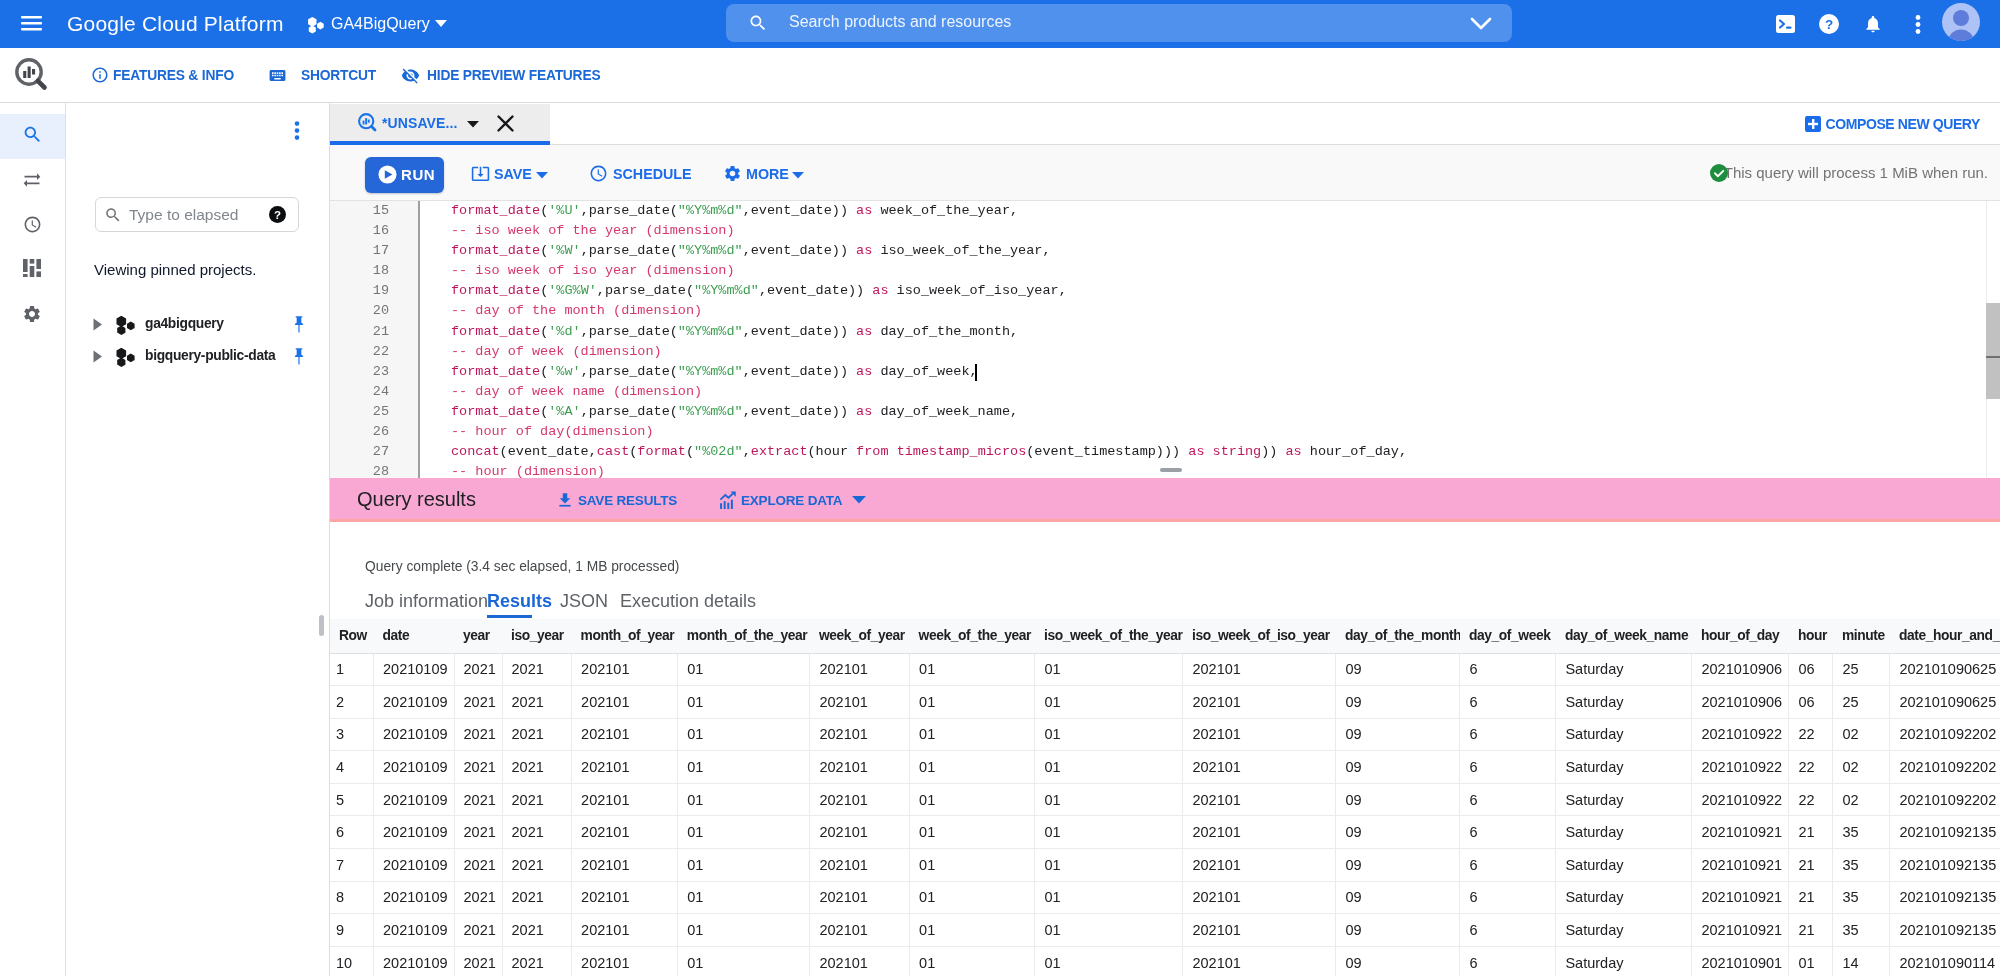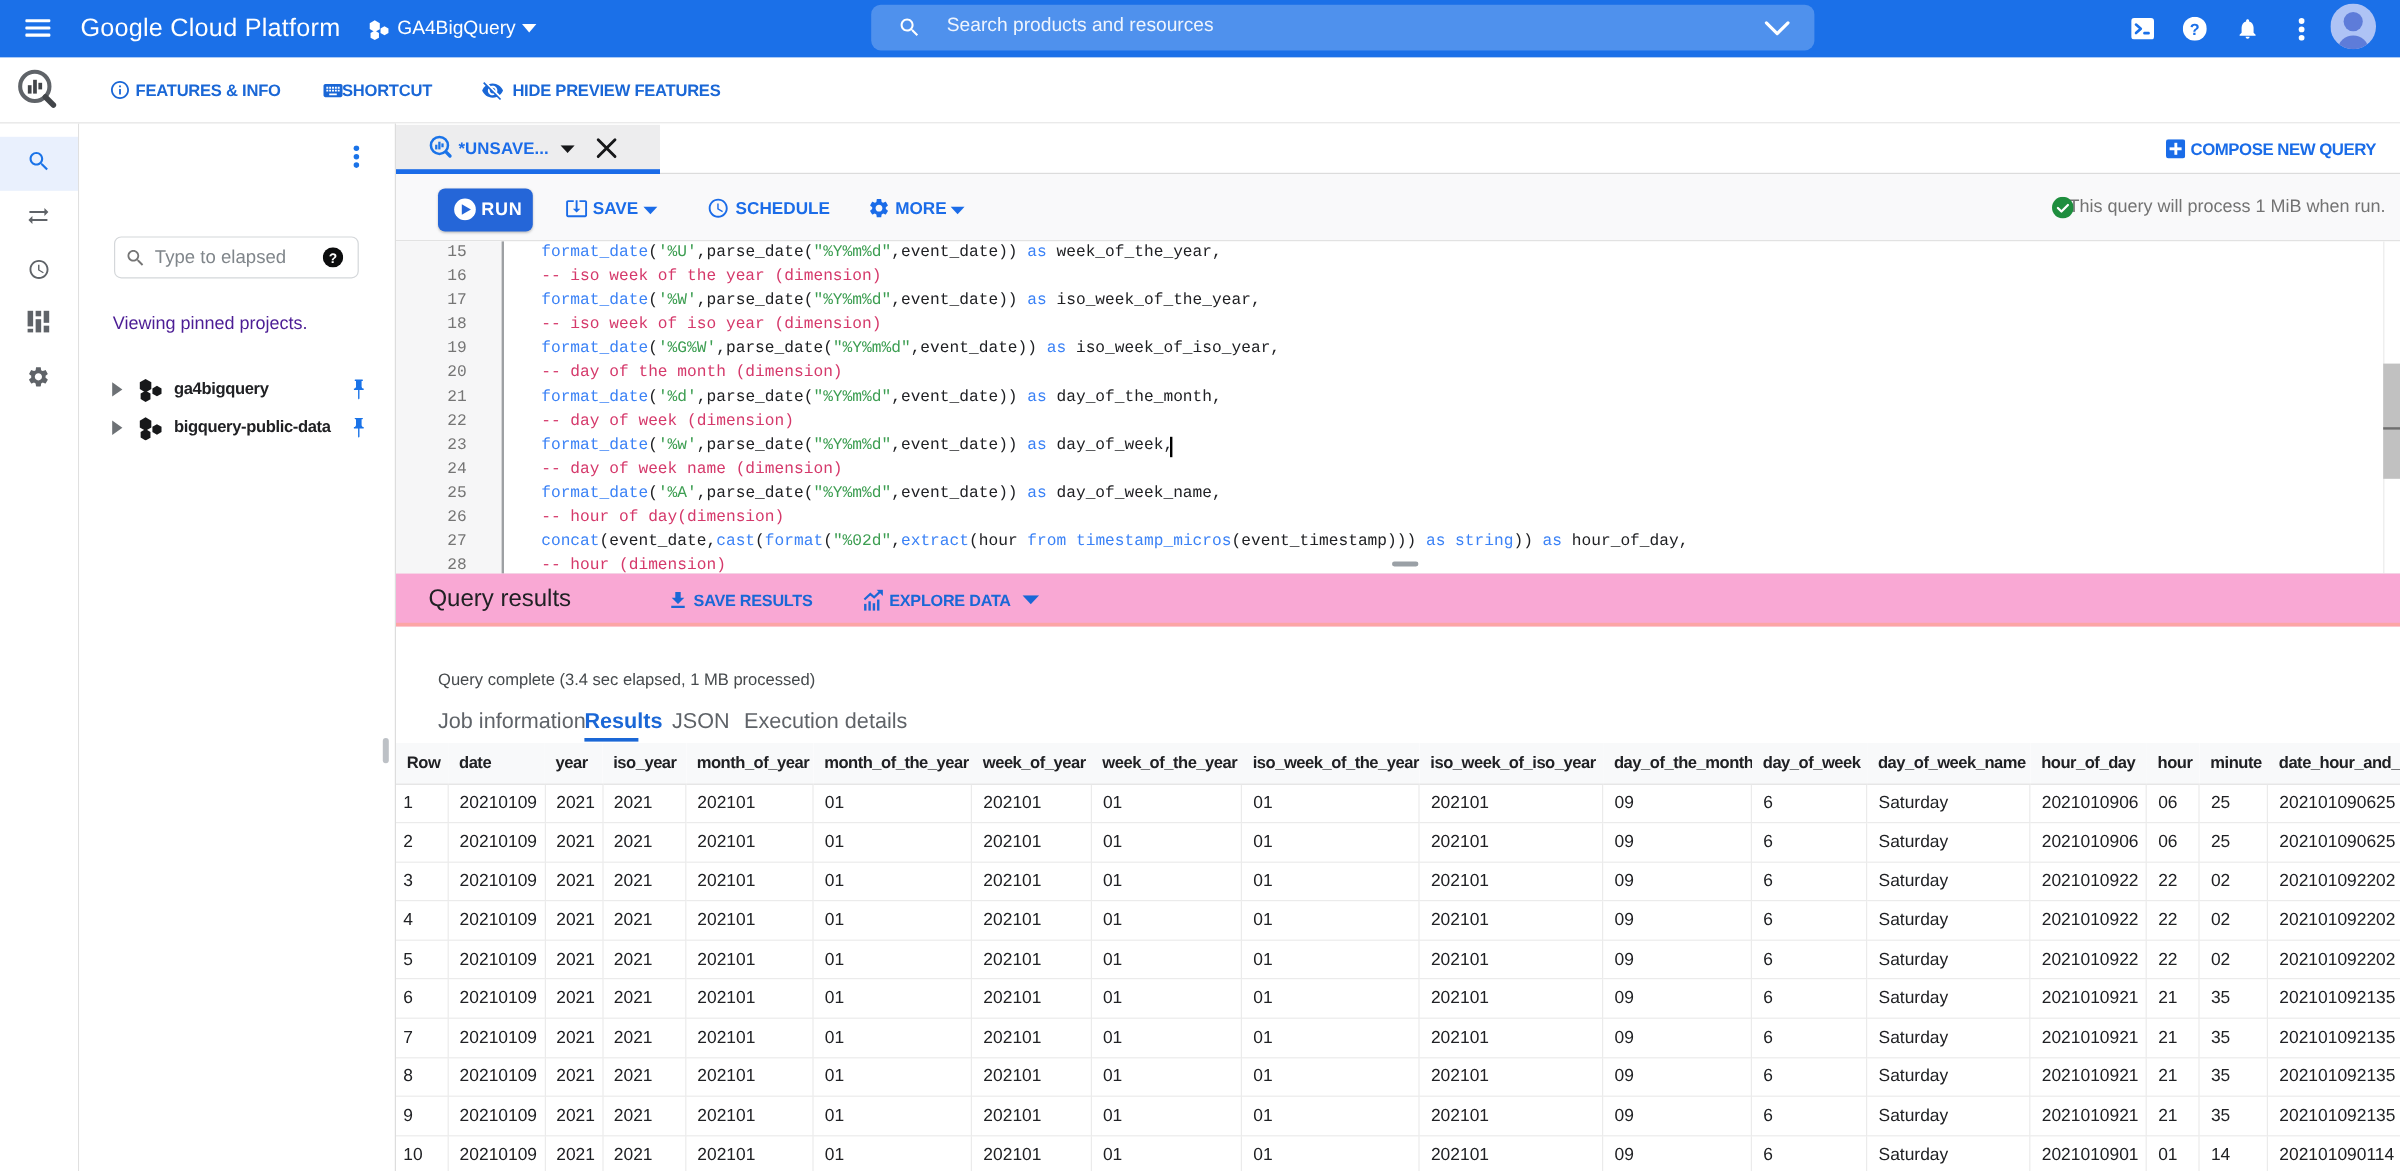--- a/index.html
+++ b/index.html
@@ -23,21 +23,21 @@
   border-right:1px solid #e0e0e0; }
 #rail-active { position:absolute; left:0; top:11px; width:65px; height:45px; background:#e9f0fd; }
 
 #explorer { position:absolute; left:66px; top:103px; width:264px; height:873px; background:#fff;
   border-right:1px solid #ddd; }
 #exp-head { position:absolute; left:0; top:0; width:263px; height:54px; border-bottom:1px solid #e4e4e4; }
 #exp-title { position:absolute; left:29px; top:14px; font-size:22px; color:#2f3337; }
 #exp-search { position:absolute; left:29px; top:94px; width:204px; height:35px;
   border:1px solid #d4d7da; border-radius:6px; }
 #exp-search .ph { position:absolute; left:33px; top:8px; font-size:15.5px; color:#80868b; }
-#exp-viewing { position:absolute; left:28px; top:158px; font-size:15px; color:#4c1d95; }
+#exp-viewing { position:absolute; left:28px; top:158px; font-size:15px; color:#0f172a; }
 .treelabel { font-size:13.8px; font-weight:bold; letter-spacing:-0.3px; color:#202124; }
 
 #main { position:absolute; left:330px; top:103px; width:1670px; height:873px; background:#fff; }
 #tabrow { position:absolute; left:0; top:0; width:1670px; height:42px; background:#fff;
   border-bottom:1px solid #dcdcdc; }
 #tab1 { position:absolute; left:0; top:1px; width:220px; height:38px; background:#ededee; }
 #tab1-underline { position:absolute; left:0; top:38px; width:220px; height:4px; background:#1b6ce8; }
 #tab1-label { position:absolute; left:52px; top:11px; font-size:14px; font-weight:bold; color:#1b6ce8; letter-spacing:0.1px; }
 #compose { position:absolute; right:20px; top:11px; height:20px; display:flex; align-items:center;
   color:#1a6ce8; font-size:14px; font-weight:bold; letter-spacing:-0.4px; }
@@ -50,21 +50,21 @@
 #process-msg { position:absolute; right:12px; top:9px; height:36px; display:flex; align-items:center;
   color:#737373; font-size:15px; }
 
 #editor { position:absolute; left:0; top:97px; width:1670px; height:279px; background:#fff;
   border-top:1px solid #e2e2e2; border-bottom:1px solid #dcdcdc; overflow:hidden;
   font-family:"Liberation Mono", monospace; font-size:13.5px; line-height:20.1px; }
 #gutter-bg { position:absolute; left:0; top:0; width:88px; height:278px; background:#f6f6f7; }
 #gutter { position:absolute; left:0; top:0; width:59px; height:278px; text-align:right; color:#757575; white-space:pre; }
 #gutter-border { position:absolute; left:87.5px; top:0; width:2px; height:278px; background:#9da0a3; }
 #code { position:absolute; left:121px; top:0; width:1549px; white-space:pre; color:#202124; }
-#code .k { color:#3b82f6; }
+#code .k { color:#be185d; }
 #code .s { color:#3d9e52; }
 #code .c { color:#d5396b; }
 #cursor { position:absolute; left:645px; top:163px; width:1.5px; height:17px; background:#000; }
 #ed-scroll { position:absolute; right:0; top:0; width:14px; height:278px; border-left:1px solid #ececec; }
 #ed-thumb { position:absolute; right:0; top:102px; width:14px; height:96px; background:#c1c1c1; }
 #ed-thumbline { position:absolute; right:0; top:155px; width:14px; height:2px; background:#6f6f6f; }
 #drag-handle { position:absolute; left:830px; top:267px; width:22px; height:4px; border-radius:2px; background:#9aa0a6; }
 
 #qr-head { position:absolute; left:0; top:375px; width:1670px; height:44px; background:#f9a8d4;
   border-bottom:3px solid #fca5a5; }
@@ -147,21 +147,21 @@
   <rect x="19" y="13" width="3.1" height="5.5" fill="#424549"></rect>
   <line x1="24.8" y1="24.8" x2="31.5" y2="31.5" stroke="#424549" stroke-width="4.6" stroke-linecap="round"></line>
 </svg>
 <svg class="abs" style="left:91px;top:66px" width="18" height="18" viewBox="0 0 24 24">
   <path fill="#1a67d6" d="M11 17h2v-6h-2v6zm1-15C6.48 2 2 6.48 2 12s4.48 10 10 10 10-4.48 10-10S17.52 2 12 2zm0 18c-4.41 0-8-3.59-8-8s3.59-8 8-8 8 3.59 8 8-3.59 8-8 8zM11 9h2V7h-2v2z"></path>
 </svg>
 <div class="b2item" style="left:113px;">FEATURES &amp; INFO</div>
 <svg class="abs" style="left:268px;top:66px" width="19" height="19" viewBox="0 0 24 24">
   <path fill="#1a67d6" d="M20 5H4c-1.1 0-1.99.9-1.99 2L2 17c0 1.1.9 2 2 2h16c1.1 0 2-.9 2-2V7c0-1.1-.9-2-2-2zm-9 3h2v2h-2V8zm0 3h2v2h-2v-2zM8 8h2v2H8V8zm0 3h2v2H8v-2zm-1 2H5v-2h2v2zm0-3H5V8h2v2zm9 7H8v-2h8v2zm0-4h-2v-2h2v2zm0-3h-2V8h2v2zm3 3h-2v-2h2v2zm0-3h-2V8h2v2z"></path>
 </svg>
-<div class="b2item" style="left:285px;text-align:center;">SHORTCUT</div>
+<div class="b2item" style="left:301px;text-align:center;">SHORTCUT</div>
 <svg class="abs" style="left:401px;top:66px" width="19" height="19" viewBox="0 0 24 24">
   <path fill="#1a67d6" d="M12 7c2.76 0 5 2.24 5 5 0 .65-.13 1.26-.36 1.83l2.92 2.92c1.51-1.26 2.7-2.89 3.43-4.75-1.73-4.39-6-7.5-11-7.5-1.4 0-2.74.25-3.98.7l2.16 2.16C10.74 7.13 11.35 7 12 7zM2 4.27l2.28 2.28.46.46C3.08 8.3 1.78 10.02 1 12c1.73 4.39 6 7.5 11 7.5 1.55 0 3.03-.3 4.38-.84l.42.42L19.73 22 21 20.73 3.27 3 2 4.27zM7.53 9.8l1.55 1.55c-.05.21-.08.43-.08.65 0 1.66 1.34 3 3 3 .22 0 .44-.03.65-.08l1.55 1.55c-.67.33-1.41.53-2.2.53-2.76 0-5-2.24-5-5 0-.79.2-1.53.53-2.2zm4.31-.78l3.15 3.15.02-.16c0-1.66-1.34-3-3-3l-.17.01z"></path>
 </svg>
 <div class="b2item" style="left:427px;">HIDE PREVIEW FEATURES</div>
 <div id="rail">
     <div id="rail-active"></div>
   </div>
 <svg class="abs" style="left:22px;top:124px" width="21" height="21" viewBox="0 0 24 24">
   <path fill="#1a73e8" d="M15.5 14h-.79l-.28-.27C15.41 12.59 16 11.11 16 9.5 16 5.91 13.09 3 9.5 3S3 5.91 3 9.5 5.91 16 9.5 16c1.61 0 3.09-.59 4.23-1.57l.27.28v.79l5 5L20.49 19l-5-5zm-6 0C7.01 14 5 11.99 5 9.5S7.01 5 9.5 5 14 7.01 14 9.5 11.99 14 9.5 14z"></path>
 </svg>

